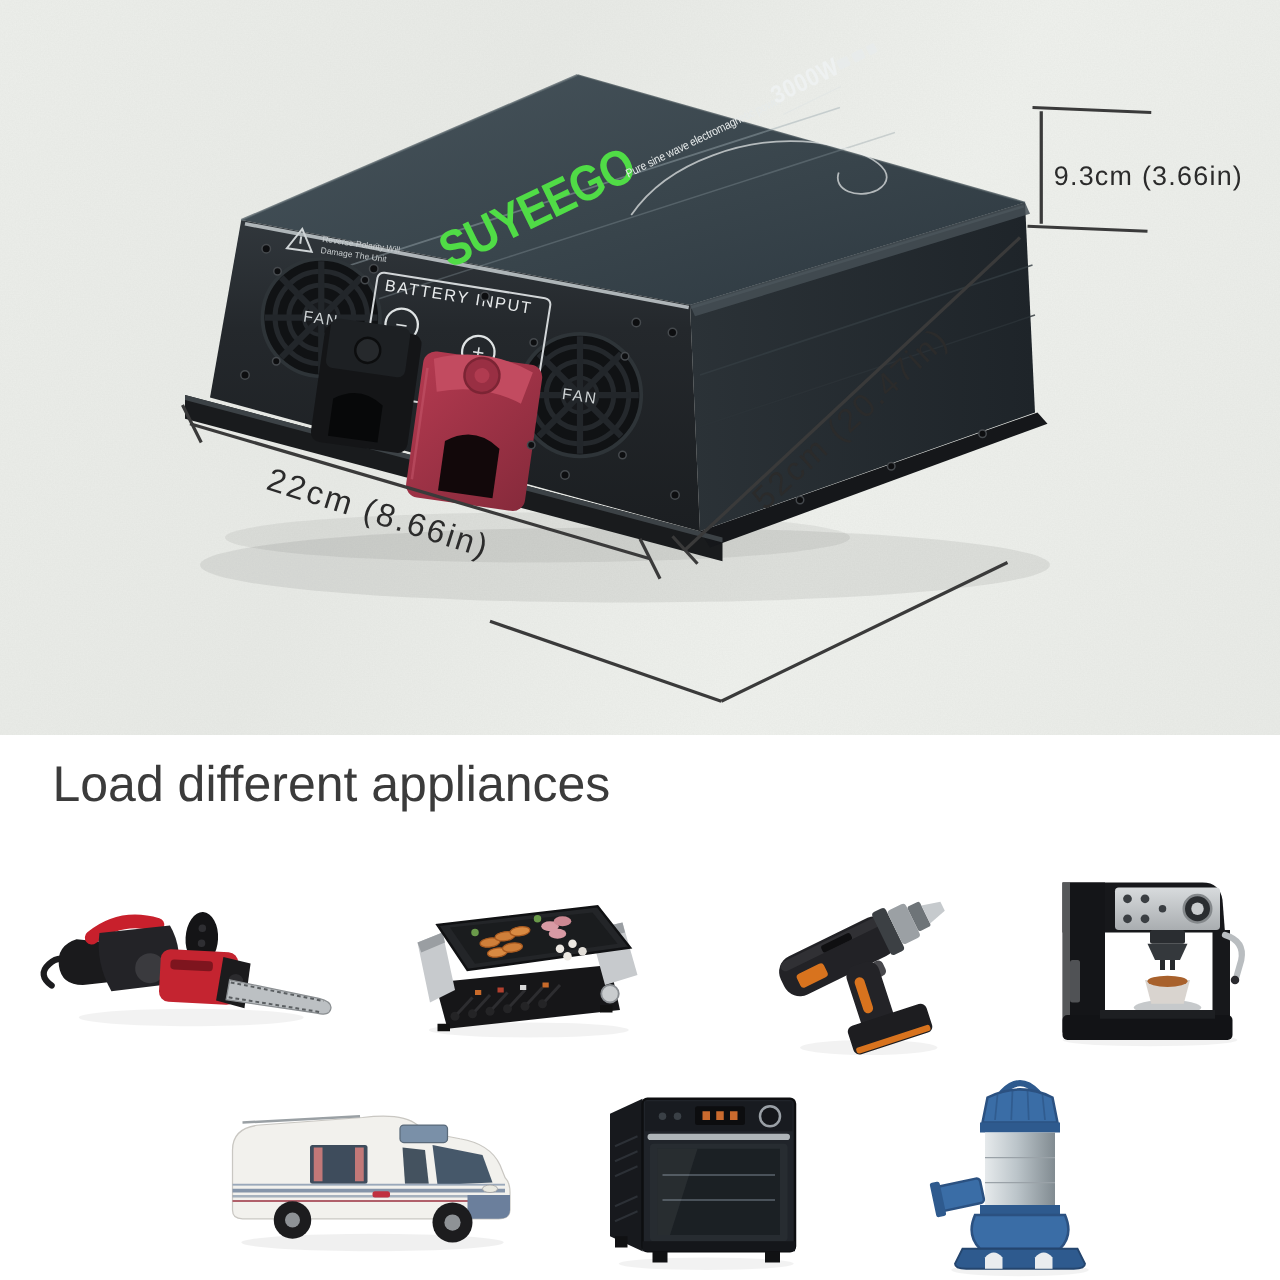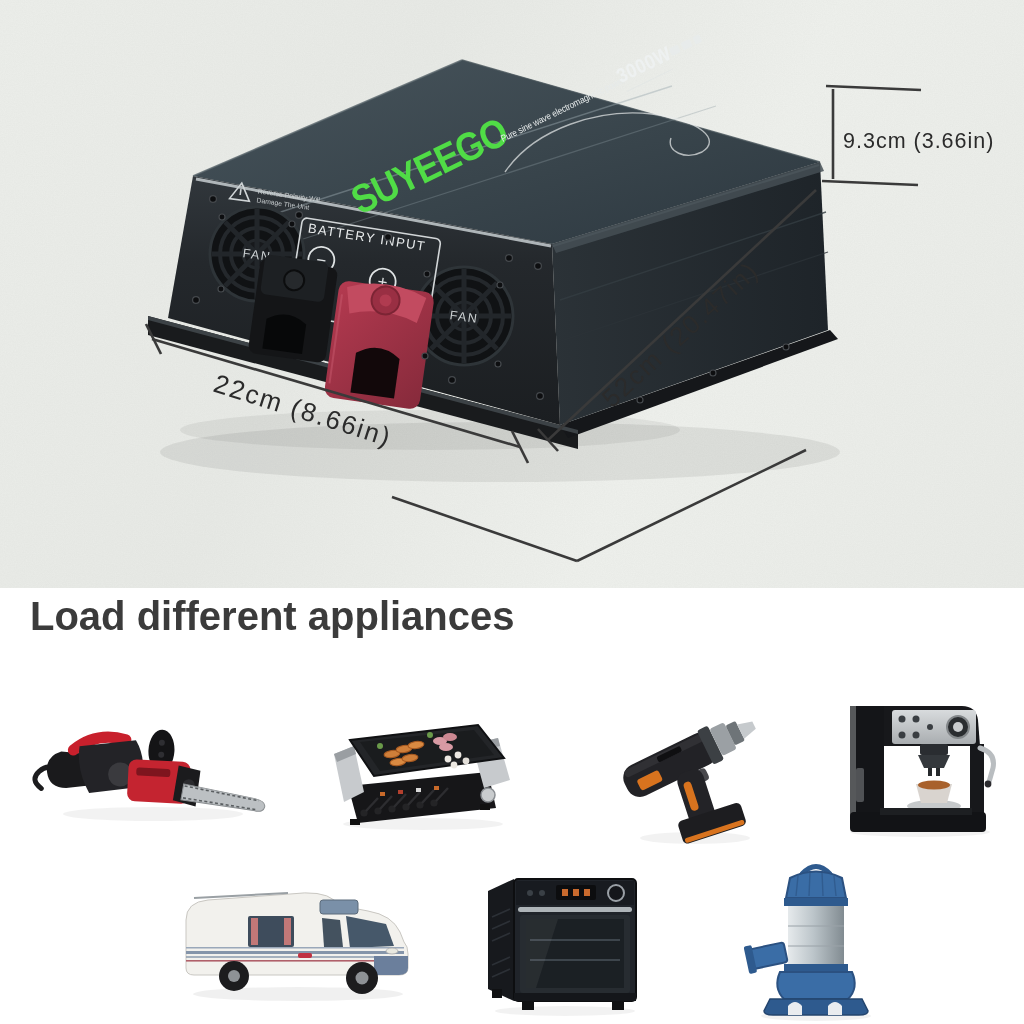--- a/index.html
+++ b/index.html
@@ -3,21 +3,21 @@
 <meta charset="utf-8">
 <style>
   html,body{margin:0;padding:0;background:#ffffff;}
   .stage{position:relative;width:1024px;height:1024px;overflow:hidden;
          font-family:"Liberation Sans",sans-serif;background:#ffffff;}
   .photo-area{position:absolute;left:0;top:0;width:1024px;height:588px;
 +             background:linear-gradient(115deg,#edefeb 0%,#e8eae6 35%,#eff1ed 65%,#e9ebe7 100%);}
   .photo-area{background:linear-gradient(115deg,#edefeb 0%,#e8eae6 35%,#eff1ed 65%,#e9ebe7 100%);}
   .texture,.scene{position:absolute;left:0;top:0;}
   .appliances{position:absolute;left:0;top:588px;width:1024px;height:436px;background:#ffffff;}
-  .heading{position:absolute;left:30px;top:6px;margin:0;font-size:40px;font-weight:700;
+  .heading{position:absolute;left:30px;top:6px;margin:12px;font-size:40px;font-weight:400;
            color:#3b3b3b;letter-spacing:0;}
   .icon{position:absolute;}
 </style>
 </head>
 <body>
 
 <div class="stage">
 
   <section class="photo-area">
 

